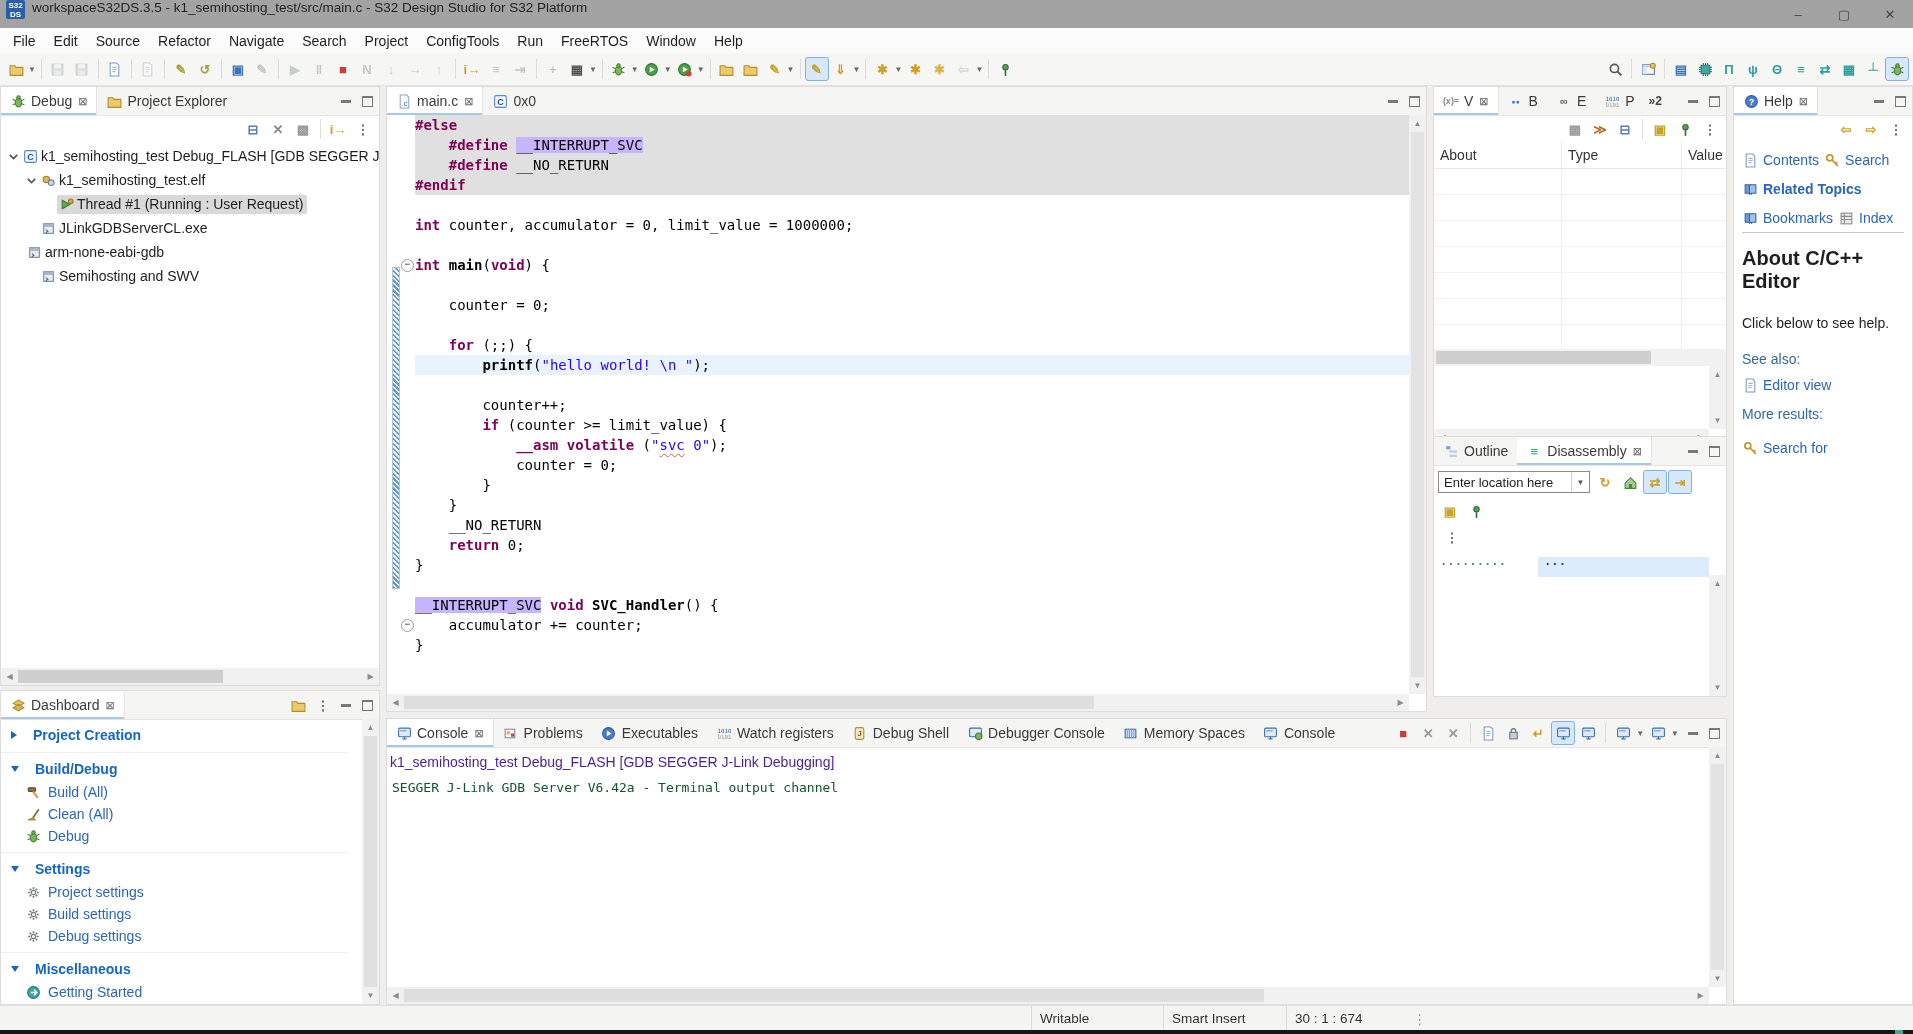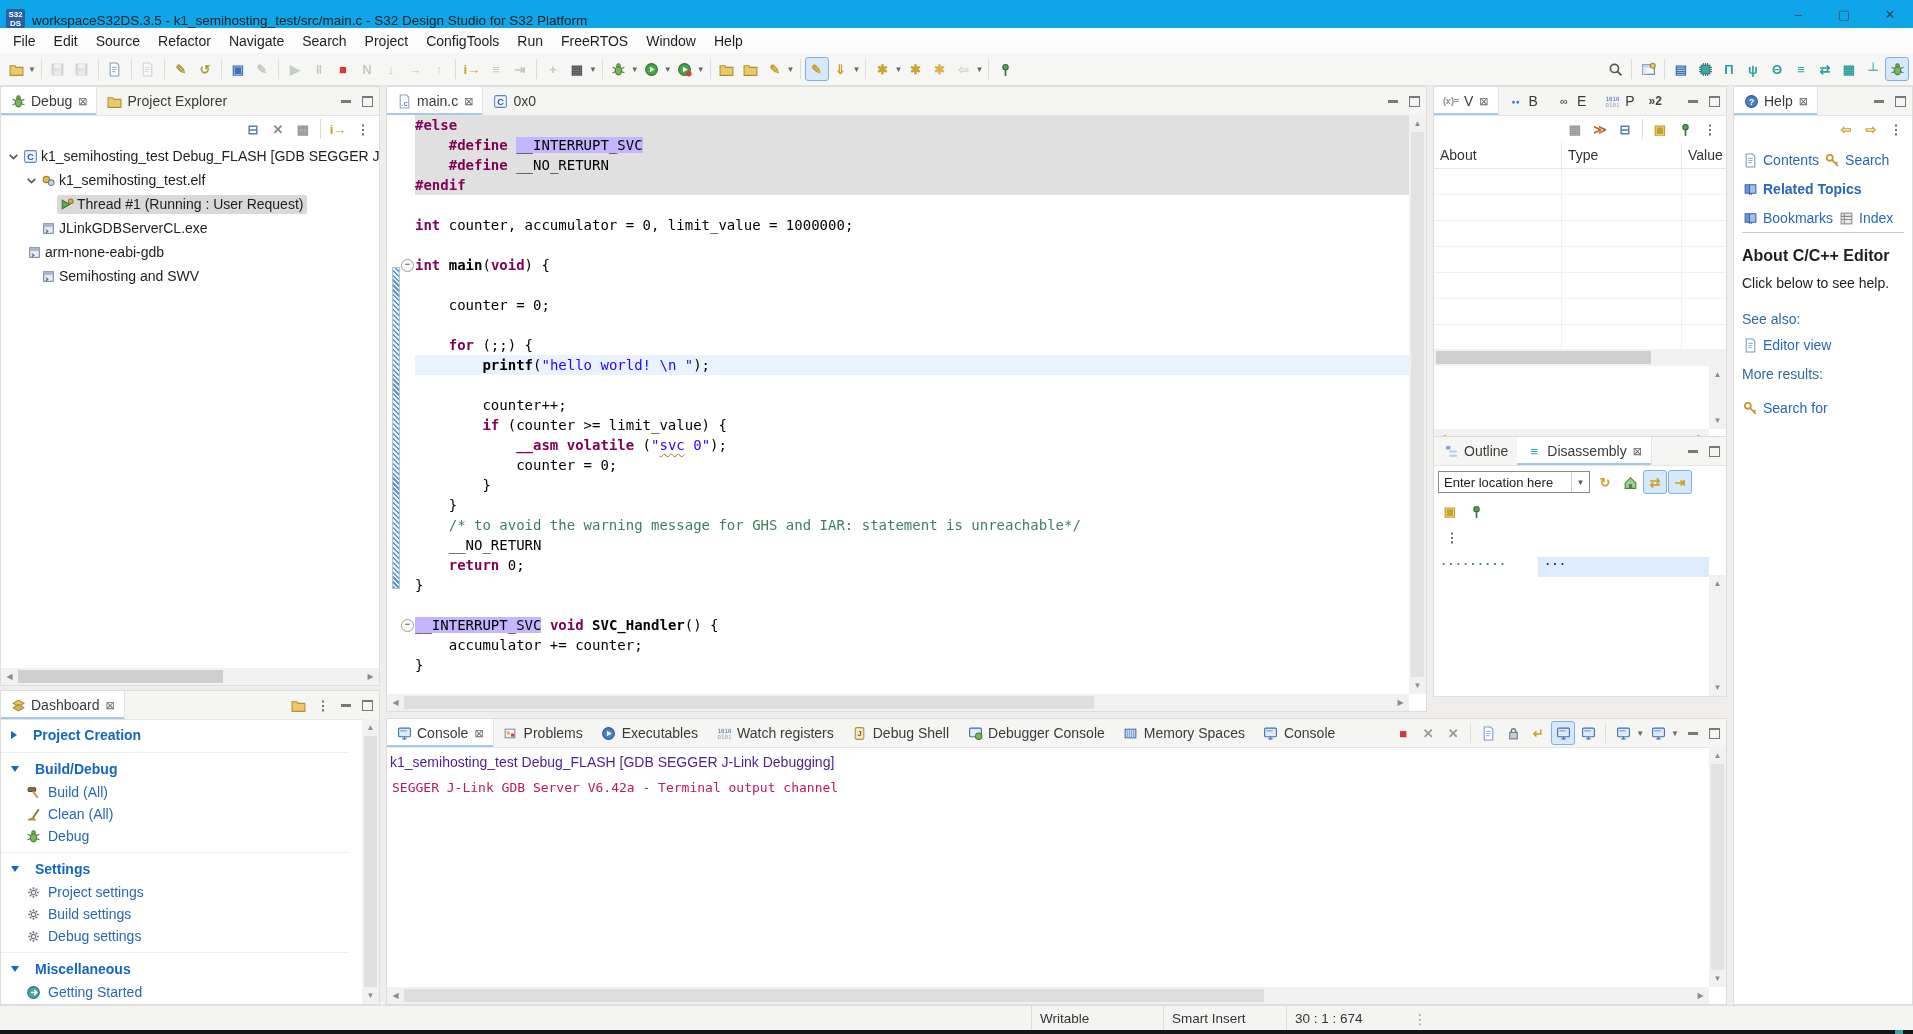--- a/index.html
+++ b/index.html
@@ -1,20 +1,20 @@
 <!DOCTYPE html>
 <html><head>
 <meta charset="utf-8">
 <style>
   html,body{margin:0;padding:0}
   body{width:1913px;height:1034px;position:relative;overflow:hidden;background:#efeeec;
        font-family:"Liberation Sans",sans-serif;font-size:14px;color:#1e1e1e;
        -webkit-font-smoothing:antialiased}
   
-  #titlebar{position:absolute;left:0;top:0;width:100%;height:28px;background:#0ea5e9;display:flex;align-items:flex-end;border-bottom:1px solid #ececec}
+  #titlebar{position:absolute;left:0;top:0;width:100%;height:28px;background:#a3a3a3;display:flex;align-items:flex-start;border-bottom:1px solid #ececec}
   .appbadge{width:19px;height:19px;margin:0 7px 0 6px;background:#2b5fa3;color:#fff;font:bold 8px/9px "Liberation Sans",sans-serif;display:flex;align-items:center;justify-content:center;border-radius:2px;text-align:center}
   #win-title{font-size:13.5px;color:#222}
   .winbtns{position:absolute;right:0;top:0;height:28px;display:flex}
   .winbtn{width:46px;height:28px;display:flex;align-items:center;justify-content:center;font-size:13px;color:#444}
   #menubar{position:absolute;left:0;top:28px;width:100%;height:25px;background:#fcfcfc;display:flex;align-items:center;padding-left:4px;box-sizing:border-box}
   .mitem{padding:0 9px;font-size:14px;color:#1e1e1e;height:100%;display:flex;align-items:center}
   #toolbar{position:absolute;left:0;top:53px;width:100%;height:33px;background:#f6f6f5;border-bottom:1px solid #e2e2e1;display:flex;align-items:center;padding:0 4px;box-sizing:border-box}
   #tb-left{display:flex;align-items:center;flex:1;min-width:0;overflow:hidden}
   #tb-right{display:flex;align-items:center}
   .ic{width:22px;height:22px;display:inline-flex;align-items:center;justify-content:center;border-radius:3px;border:1px solid transparent;font-size:13px;flex:none}
@@ -71,21 +71,21 @@
   .vcell{border-right:1px solid #f0f0f0;height:100%;box-sizing:border-box}
   
   .combo{display:flex;align-items:center;width:152px;height:22px;border:1px solid #8a8a8a;background:#fff;font-size:13px;color:#1e1e1e;padding-left:5px;box-sizing:border-box;justify-content:space-between}
   .combo .car{border-left:1px solid #d0d0d0;width:17px;height:100%;display:flex;align-items:center;justify-content:center;color:#555;font-size:8px}
   
   .hrow{display:flex;align-items:center;gap:5px;margin:0 0 13px 0;flex-wrap:wrap}
   .hlink{color:#2a66b8;font-size:14px}
   .hlabel{color:#33699f;font-size:14px}
   
   #console-header{font-size:14px;color:#4c1d95;padding:6px 0 0 3px}
-  #console-output{font:13px/19px "DejaVu Sans Mono",monospace;color:#be185d;padding:8px 0 0 5px}
+  #console-output{font:13px/19px "DejaVu Sans Mono",monospace;color:#14532d;padding:8px 0 0 5px}
   
   #statusbar{position:absolute;left:0;top:1005px;width:100%;height:25px;background:#f4f4f3;border-top:1px solid #e0e0de}
   .scell{position:absolute;top:0;height:100%;display:flex;align-items:center;padding-left:8px;font-size:13.5px;color:#333;border-left:1px solid #dcdcda;box-sizing:border-box}
   #bottomstrip{position:absolute;left:0;top:1030px;width:100%;height:4px;background:#161616}
 </style>
 </head>
 <body>
 
 <svg width="0" height="0" style="position:absolute">
   <symbol id="s-folder" viewBox="0 0 14 14">
@@ -744,21 +744,20 @@
       <div class="cl"><span class="cbg"></span><span class="ctx"></span></div>
       <div class="cl"><span class="cbg"></span><span class="ctx"><span>    </span><span class="k">for</span><span> (;;) {</span></span></div>
       <div class="cl bg-current"><span class="cbg"></span><span class="ctx"><span>        </span><span class="f">printf</span><span>(</span><span class="s">"hello world! \n "</span><span>);</span></span></div>
       <div class="cl"><span class="cbg"></span><span class="ctx"></span></div>
       <div class="cl"><span class="cbg"></span><span class="ctx"><span>        counter++;</span></span></div>
       <div class="cl"><span class="cbg"></span><span class="ctx"><span>        </span><span class="k">if</span><span> (counter &gt;= limit_value) {</span></span></div>
       <div class="cl"><span class="cbg"></span><span class="ctx"><span>            </span><span class="k">__asm</span><span> </span><span class="k">volatile</span><span> (</span><span class="s">"</span><span class="sq">svc</span><span class="s"> 0"</span><span>);</span></span></div>
       <div class="cl"><span class="cbg"></span><span class="ctx"><span>            counter = 0;</span></span></div>
       <div class="cl"><span class="cbg"></span><span class="ctx"><span>        }</span></span></div>
       <div class="cl"><span class="cbg"></span><span class="ctx"><span>    }</span></span></div>
-      <div class="cl"><span class="cbg"></span><span class="ctx"><span>    </span><span class="c">/* to avoid the warning message for GHS and IAR: statement is unreachable*/</span></span></div>
       <div class="cl"><span class="cbg"></span><span class="ctx"><span>    __NO_RETURN</span></span></div>
       <div class="cl"><span class="cbg"></span><span class="ctx"><span>    </span><span class="k">return</span><span> 0;</span></span></div>
       <div class="cl"><span class="cbg"></span><span class="ctx"><span>}</span></span></div>
       <div class="cl"><span class="cbg"></span><span class="ctx"></span></div>
       <div class="cl"><span class="cbg"></span><span class="ctx"><span class="hl">__INTERRUPT_SVC</span><span> </span><span class="k">void</span><span> </span><span class="f">SVC_Handler</span><span>() {</span></span></div>
       <div class="cl"><span class="cbg"></span><span class="ctx"><span>    accumulator += counter;</span></span></div>
       <div class="cl"><span class="cbg"></span><span class="ctx"><span>}</span></span></div>
     </div>
   <div class="sb" style="top:28px;bottom:17px;right:0;width:17px">
     <div class="sba" style="top:0">▲</div>
@@ -1024,21 +1023,21 @@
         <span class="hrow-item" style="display: inline-flex; align-items: center; gap: 5px;">
           <span class="tabicon">
             <svg class="si">
               <use href="#s-index"></use>
             </svg>
           </span>
           <span class="hlink">Index</span>
         </span>
       </div>
     <div style="border-top:1px solid #c9c9c9;margin:6px 0 14px"></div>
-    <div style="font-weight:bold;font-size:16px;margin-bottom:10px">About C/C++ Editor</div>
+    <div style="font-weight:bold;font-size:20px;margin-bottom:22px">About C/C++ Editor</div>
     <div style="font-size:14px;margin-bottom:20px">Click below to see help.</div>
     <div class="hlabel" style="margin-bottom:10px">See also:</div>
     <div class="hrow" id="help-editor-view">
         <span class="hrow-item" style="display: inline-flex; align-items: center; gap: 5px;">
           <span class="tabicon">
             <svg class="si">
               <use href="#s-doc"></use>
             </svg>
           </span>
           <span class="hlink">Editor view</span>

